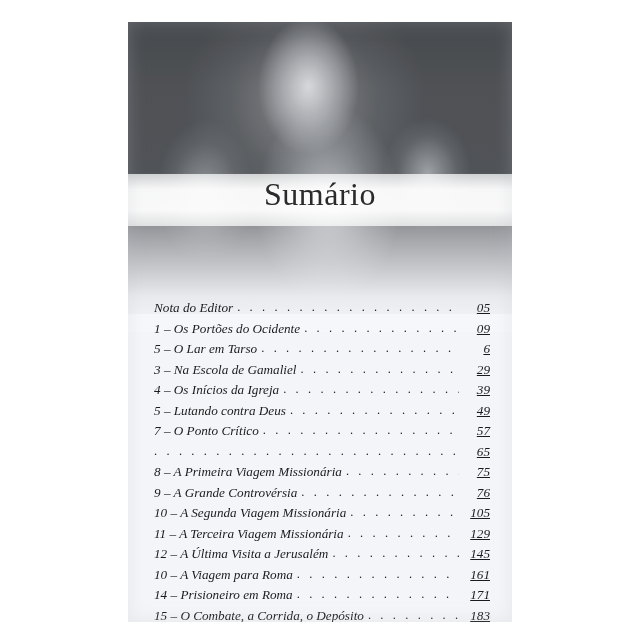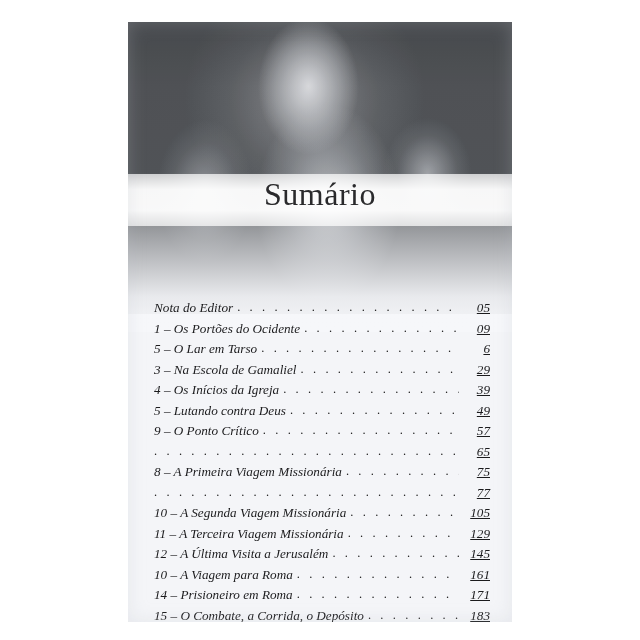--- a/index.html
+++ b/index.html
@@ -166,36 +166,37 @@
           <span class="toc-label">4 – Os Inícios da Igreja</span>
           <span class="toc-dots">. . . . . . . . . . . . . . . . . . . . . . . . . . . . . . . . . . . . . . . . . . . . . . . . . . . . . . . . . .</span>
           <span class="toc-page">39</span>
         </div>
         <div class="toc-row">
           <span class="toc-label">5 – Lutando contra Deus</span>
           <span class="toc-dots">. . . . . . . . . . . . . . . . . . . . . . . . . . . . . . . . . . . . . . . . . . . . . . . . . . . . . . . . . .</span>
           <span class="toc-page">49</span>
         </div>
         <div class="toc-row">
-          <span class="toc-label">9 – O Ponto Crítico</span>
+          <span class="toc-label">7 – O Ponto Crítico</span>
           <span class="toc-dots">. . . . . . . . . . . . . . . . . . . . . . . . . . . . . . . . . . . . . . . . . . . . . . . . . . . . . . . . . .</span>
           <span class="toc-page">57</span>
         </div>
         <div class="toc-row">
           <span class="toc-dots">. . . . . . . . . . . . . . . . . . . . . . . . . . . . . . . . . . . . . . . . . . . . . . . . . . . . . . . . . .</span>
           <span class="toc-page">65</span>
         </div>
         <div class="toc-row">
           <span class="toc-label">8 – A Primeira Viagem Missionária</span>
           <span class="toc-dots">. . . . . . . . . . . . . . . . . . . . . . . . . . . . . . . . . . . . . . . . . . . . . . . . . . . . . . . . . .</span>
           <span class="toc-page">75</span>
         </div>
         <div class="toc-row">
-          <span class="toc-dots">. . . . . . . . . . . . . . . . . . . . . . . . . . . . . . . . . . . . . . . . . . . . . . . . . . . . . . . . . .</span>
-          <span class="toc-page">77</span>
+          <span class="toc-label">9 – A Grande Controvérsia</span>
+          <span class="toc-dots">. . . . . . . . . . . . . . . . . . . . . . . . . . . . . . . . . . . . . . . . . . . . . . . . . . . . . . . . . .</span>
+          <span class="toc-page">76</span>
         </div>
         <div class="toc-row">
           <span class="toc-label">10 – A Segunda Viagem Missionária</span>
           <span class="toc-dots">. . . . . . . . . . . . . . . . . . . . . . . . . . . . . . . . . . . . . . . . . . . . . . . . . . . . . . . . . .</span>
           <span class="toc-page">105</span>
         </div>
         <div class="toc-row">
           <span class="toc-label">11 – A Terceira Viagem Missionária</span>
           <span class="toc-dots">. . . . . . . . . . . . . . . . . . . . . . . . . . . . . . . . . . . . . . . . . . . . . . . . . . . . . . . . . .</span>
           <span class="toc-page">129</span>

